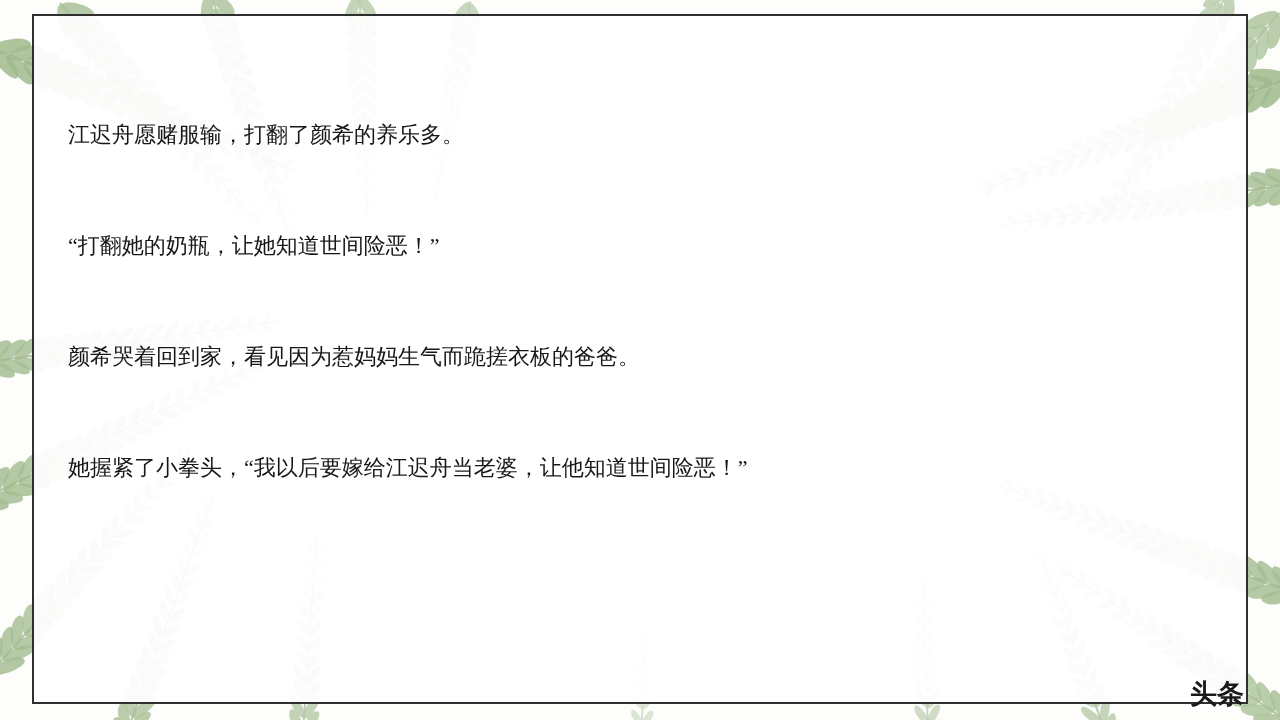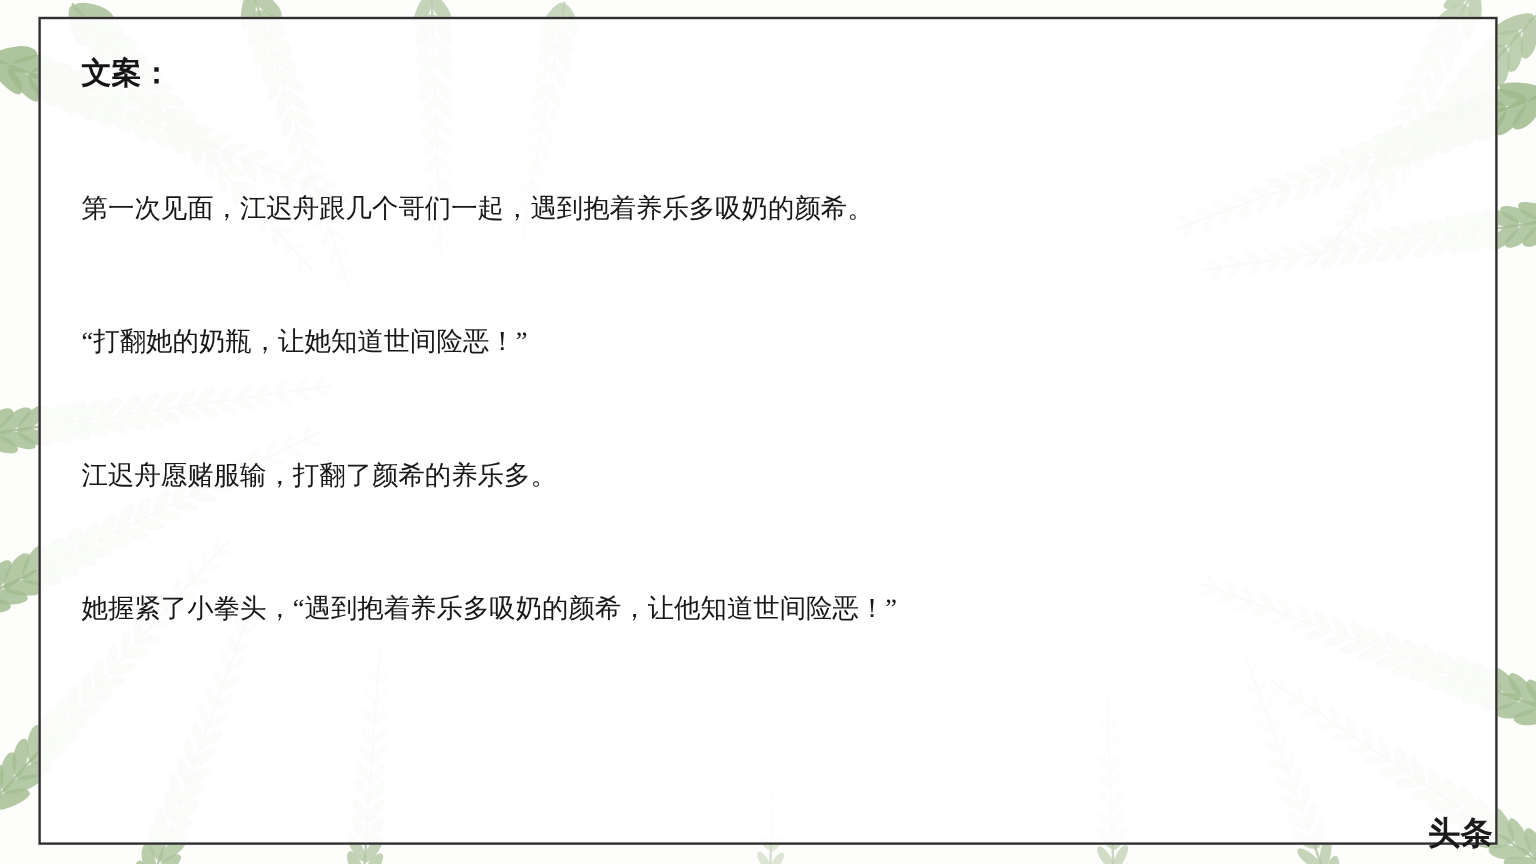--- a/index.html
+++ b/index.html
@@ -755,27 +755,26 @@
         <div class="leaflet" style="width: 11.3722px; height: 4.15333px; left: 116.667px; top: 15.8467px; background: rgb(143, 174, 121); opacity: 0.54; transform: rotate(-37.3333deg);"></div>
         <div class="leaflet" style="width: 11.3722px; height: 4.15333px; left: 116.667px; top: 24px; background: rgb(143, 174, 121); opacity: 0.54; transform: rotate(37.3333deg);"></div>
         <div class="leaflet" style="width: 9.71111px; height: 3.54667px; left: 133.333px; top: 16.4533px; background: rgb(143, 174, 121); opacity: 0.49; transform: rotate(-38.6667deg);"></div>
         <div class="leaflet" style="width: 9.71111px; height: 3.54667px; left: 133.333px; top: 24px; background: rgb(143, 174, 121); opacity: 0.49; transform: rotate(38.6667deg);"></div>
       </div>
     </div>
 
   <div class="doc-card">
 
 
-    <div class="section-label">文案：</div>
 
     <div class="body-text">
-      <p class="para">第一次见面，江迟舟跟几个哥们一起，遇到抱着养乐多吸奶的颜希。</p>
+      <p class="para">江迟舟愿赌服输，打翻了颜希的养乐多。</p>
       <p class="para">“打翻她的奶瓶，让她知道世间险恶！”</p>
-      <p class="para">江迟舟愿赌服输，打翻了颜希的养乐多。</p>
-      <p class="para">她握紧了小拳头，“遇到抱着养乐多吸奶的颜希，让他知道世间险恶！”</p>
+      <p class="para">颜希哭着回到家，看见因为惹妈妈生气而跪搓衣板的爸爸。</p>
+      <p class="para">她握紧了小拳头，“我以后要嫁给江迟舟当老婆，让他知道世间险恶！”</p>
       
 
       
       
       
 
       
       
       
     </div>

